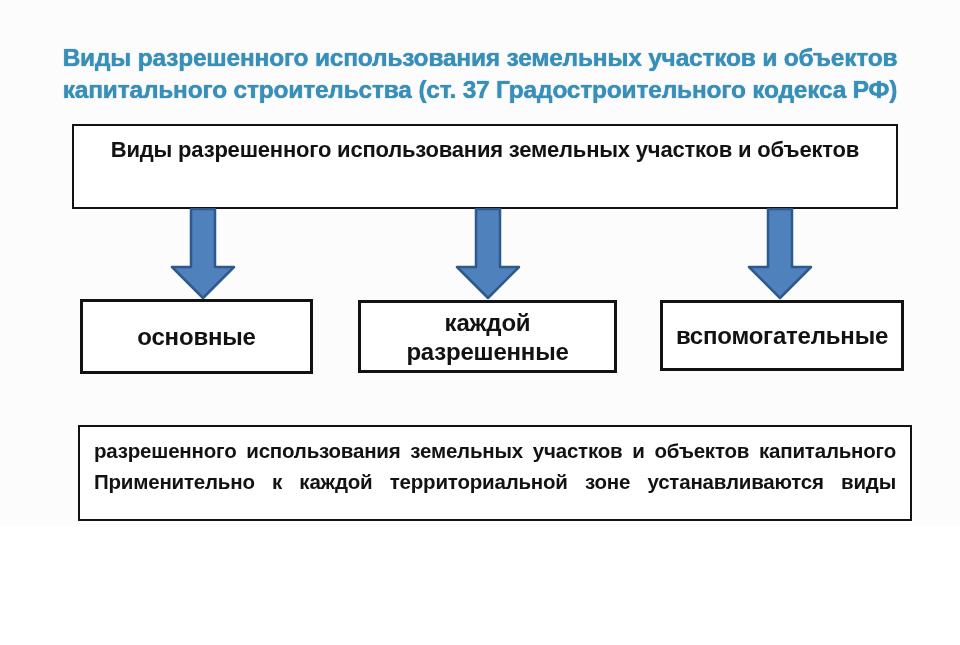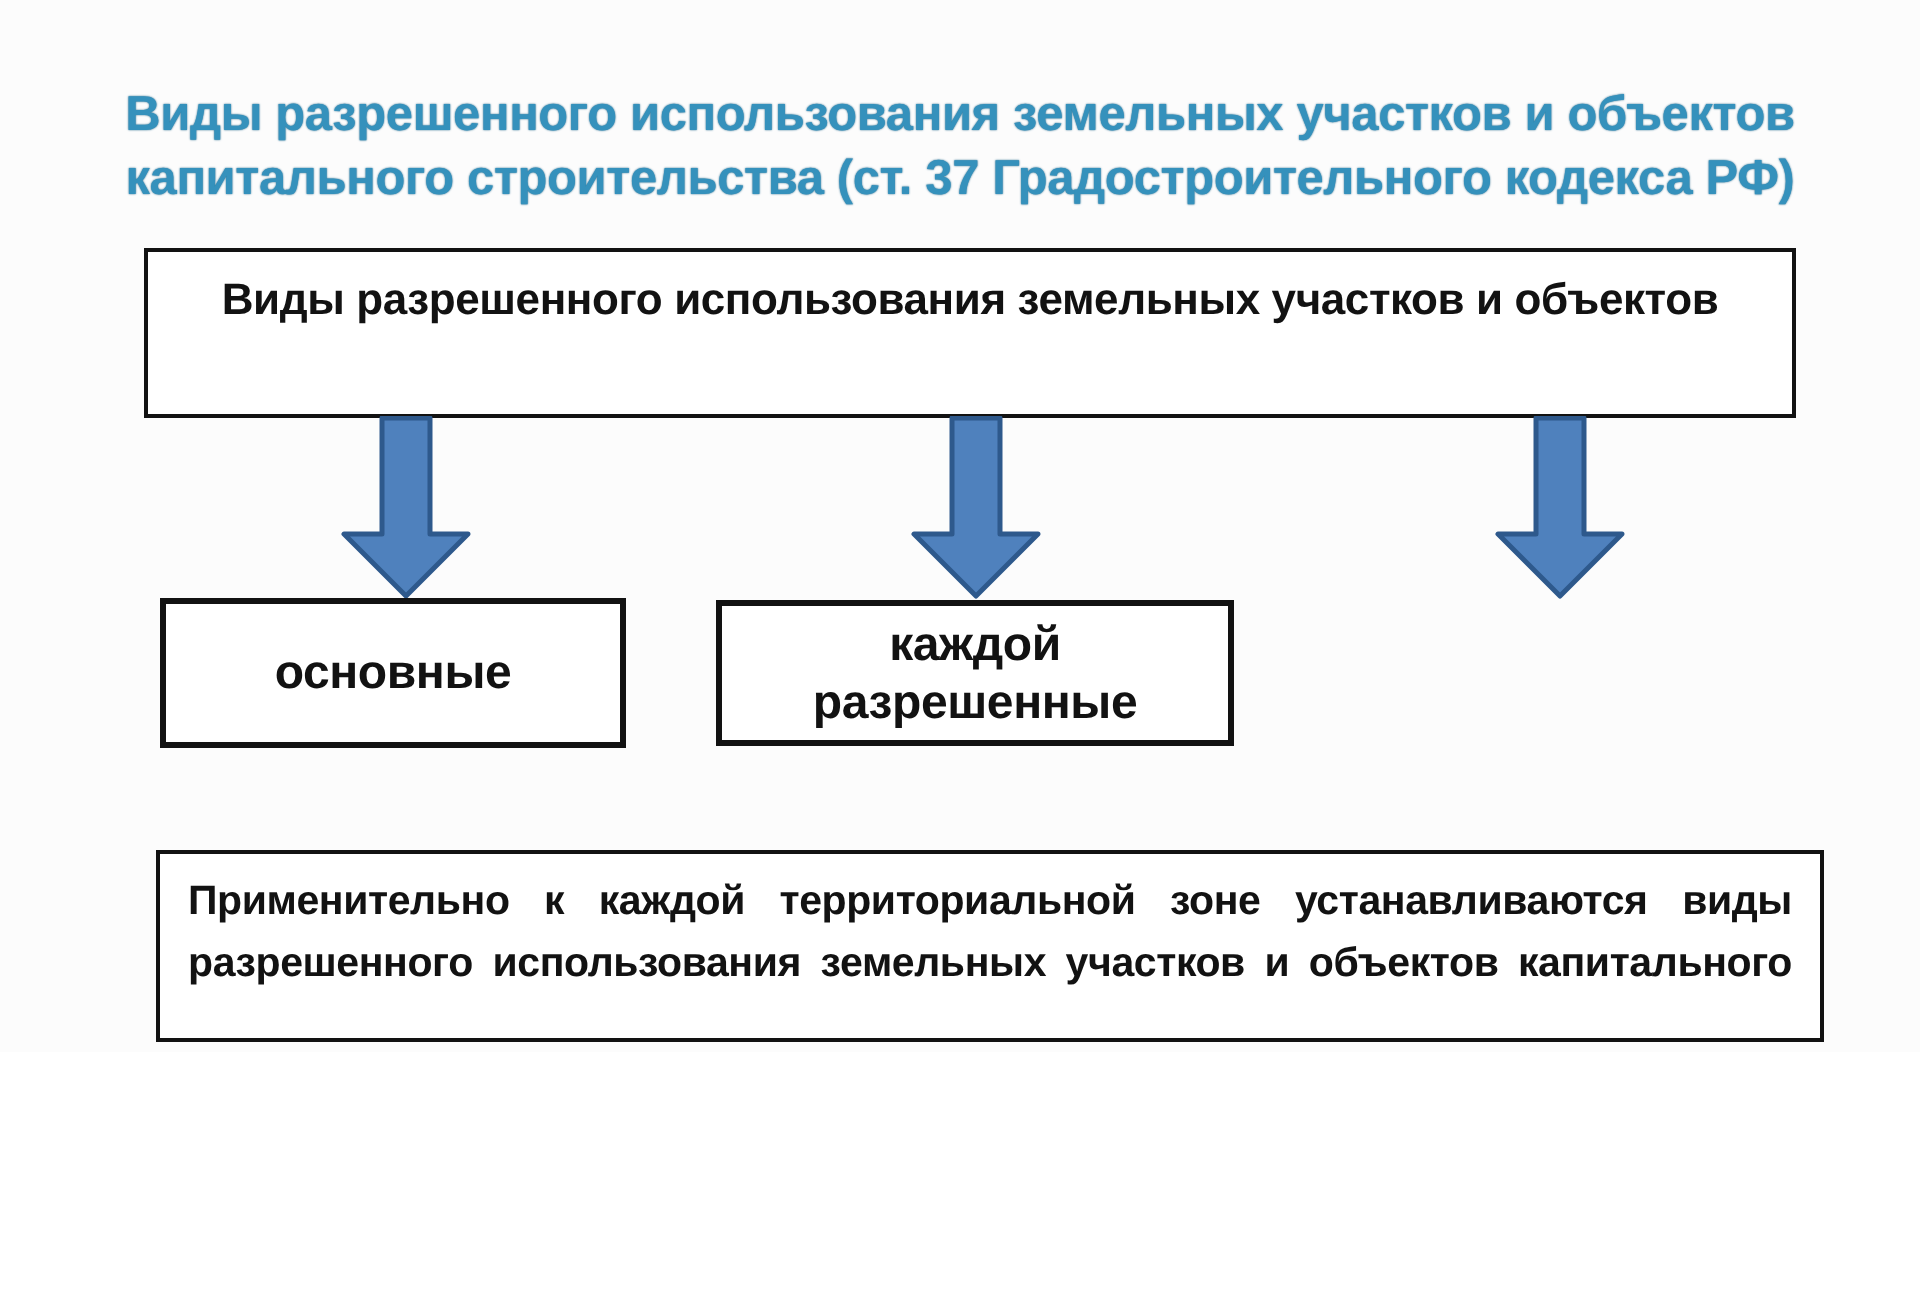--- a/index.html
+++ b/index.html
@@ -114,19 +114,22 @@
   <svg class="arrow a2" viewBox="0 0 70 92" aria-hidden="true">
     <polygon points="23,1 47,1 47,59 66,59 35,90 4,59 23,59" stroke-width="2.5" stroke-linejoin="round" fill="#4f81bd" stroke="#2e598c"></polygon>
   </svg>
 
   <div class="box child-box c0">
     <span class="label">основные</span>
   </div>
   <div class="box child-box c1">
     <span class="label">каждой разрешенные</span>
   </div>
+  <div class="box child-box c2">
+    <span class="label">вспомогательные</span>
+  </div>
 
   <div class="box note-box">
+    <div class="note-line just">разрешенного использования земельных участков и объектов капитального</div>
     <div class="note-line just">Применительно  к  каждой  территориальной  зоне  устанавливаются  виды</div>
-    <div class="note-line just">разрешенного использования земельных участков и объектов капитального</div>
   </div>
 
 </div>
 
 </body></html>

